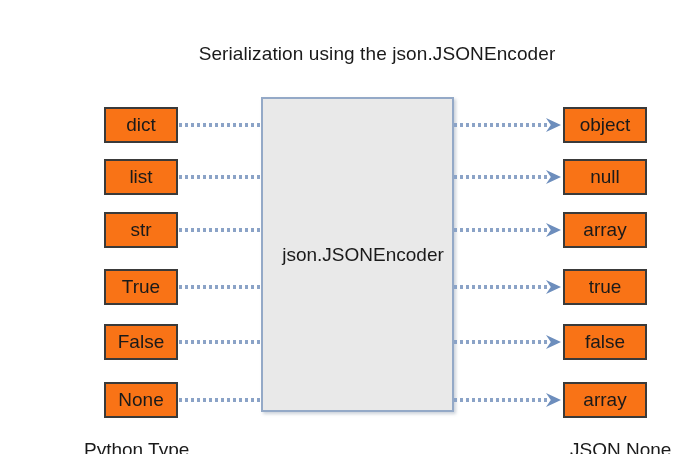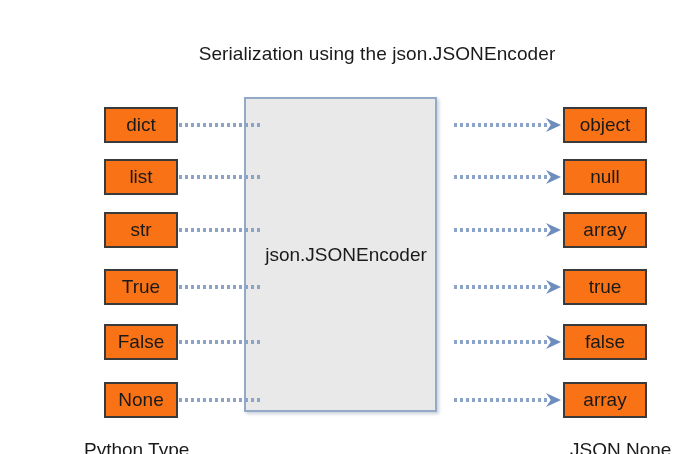--- a/index.html
+++ b/index.html
@@ -27,21 +27,21 @@
     top: 11px;
     left: 0;
     width: 100%;
     text-align: center;
     font-size: 19px;
     font-weight: 500;
     letter-spacing: 0.1px;
   }
   .encoder-box {
     position: absolute;
-    left: 212px;
+    left: 229px;
     top: 65px;
     width: 193px;
     height: 315px;
     background: var(--encoder-fill);
     border: 2px solid var(--encoder-border);
     box-shadow: 2px 2px 3px rgba(110,125,150,0.35);
     display: flex;
     align-items: center;
     justify-content: center;
     padding-left: 11px;

